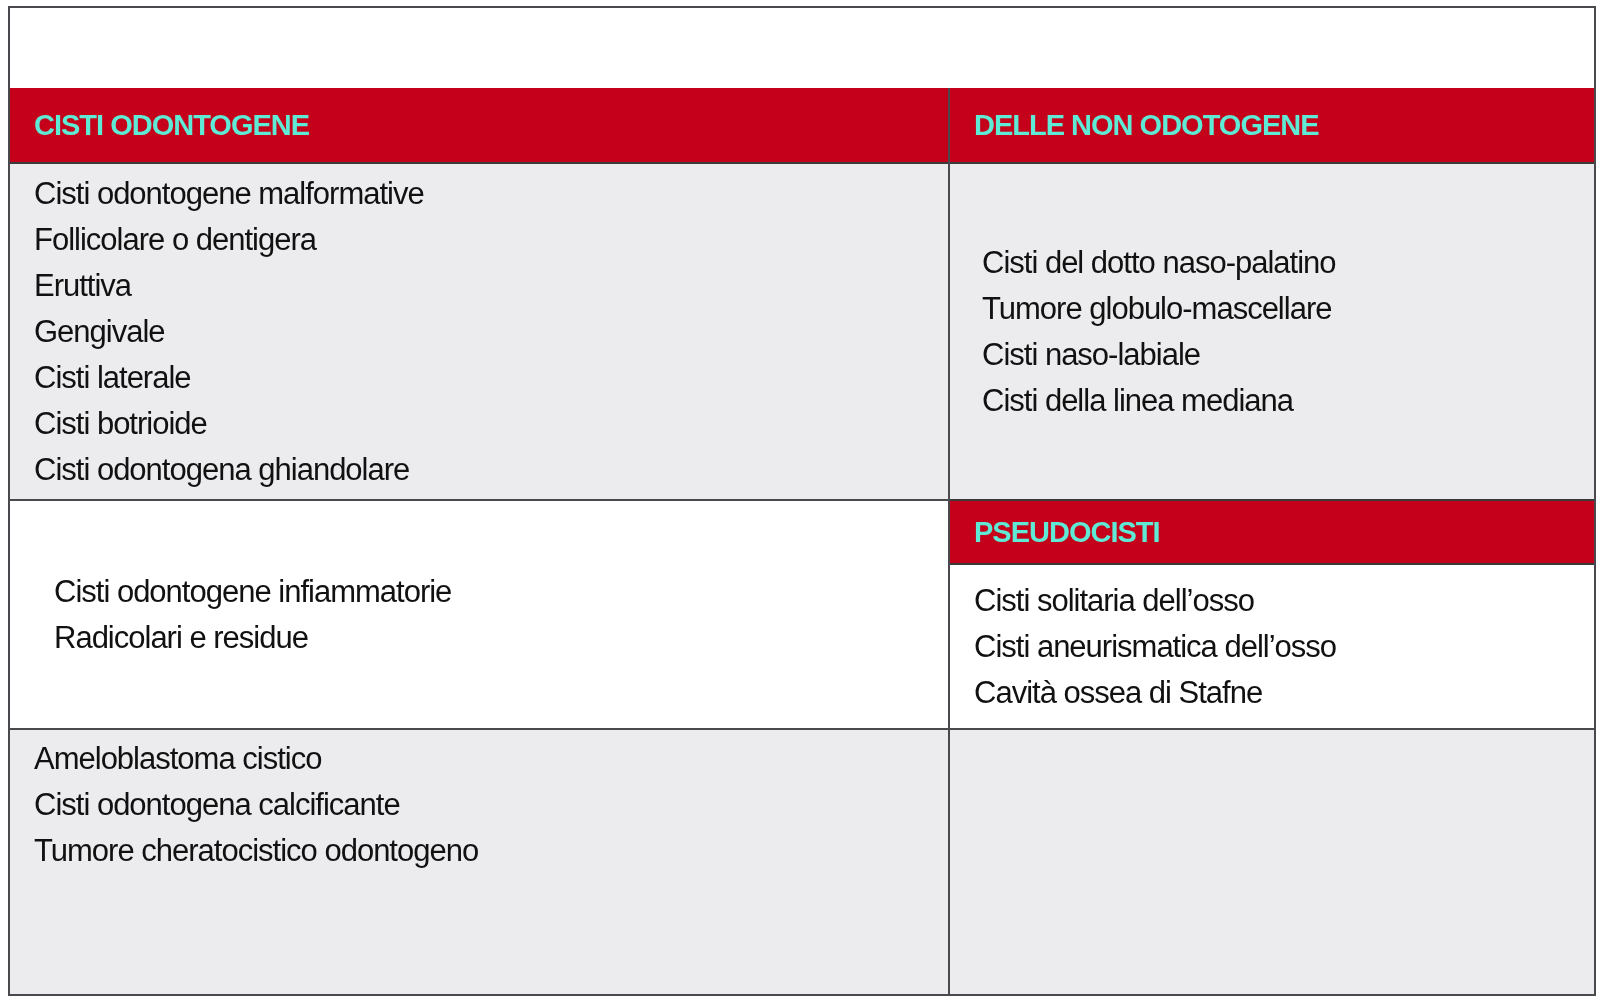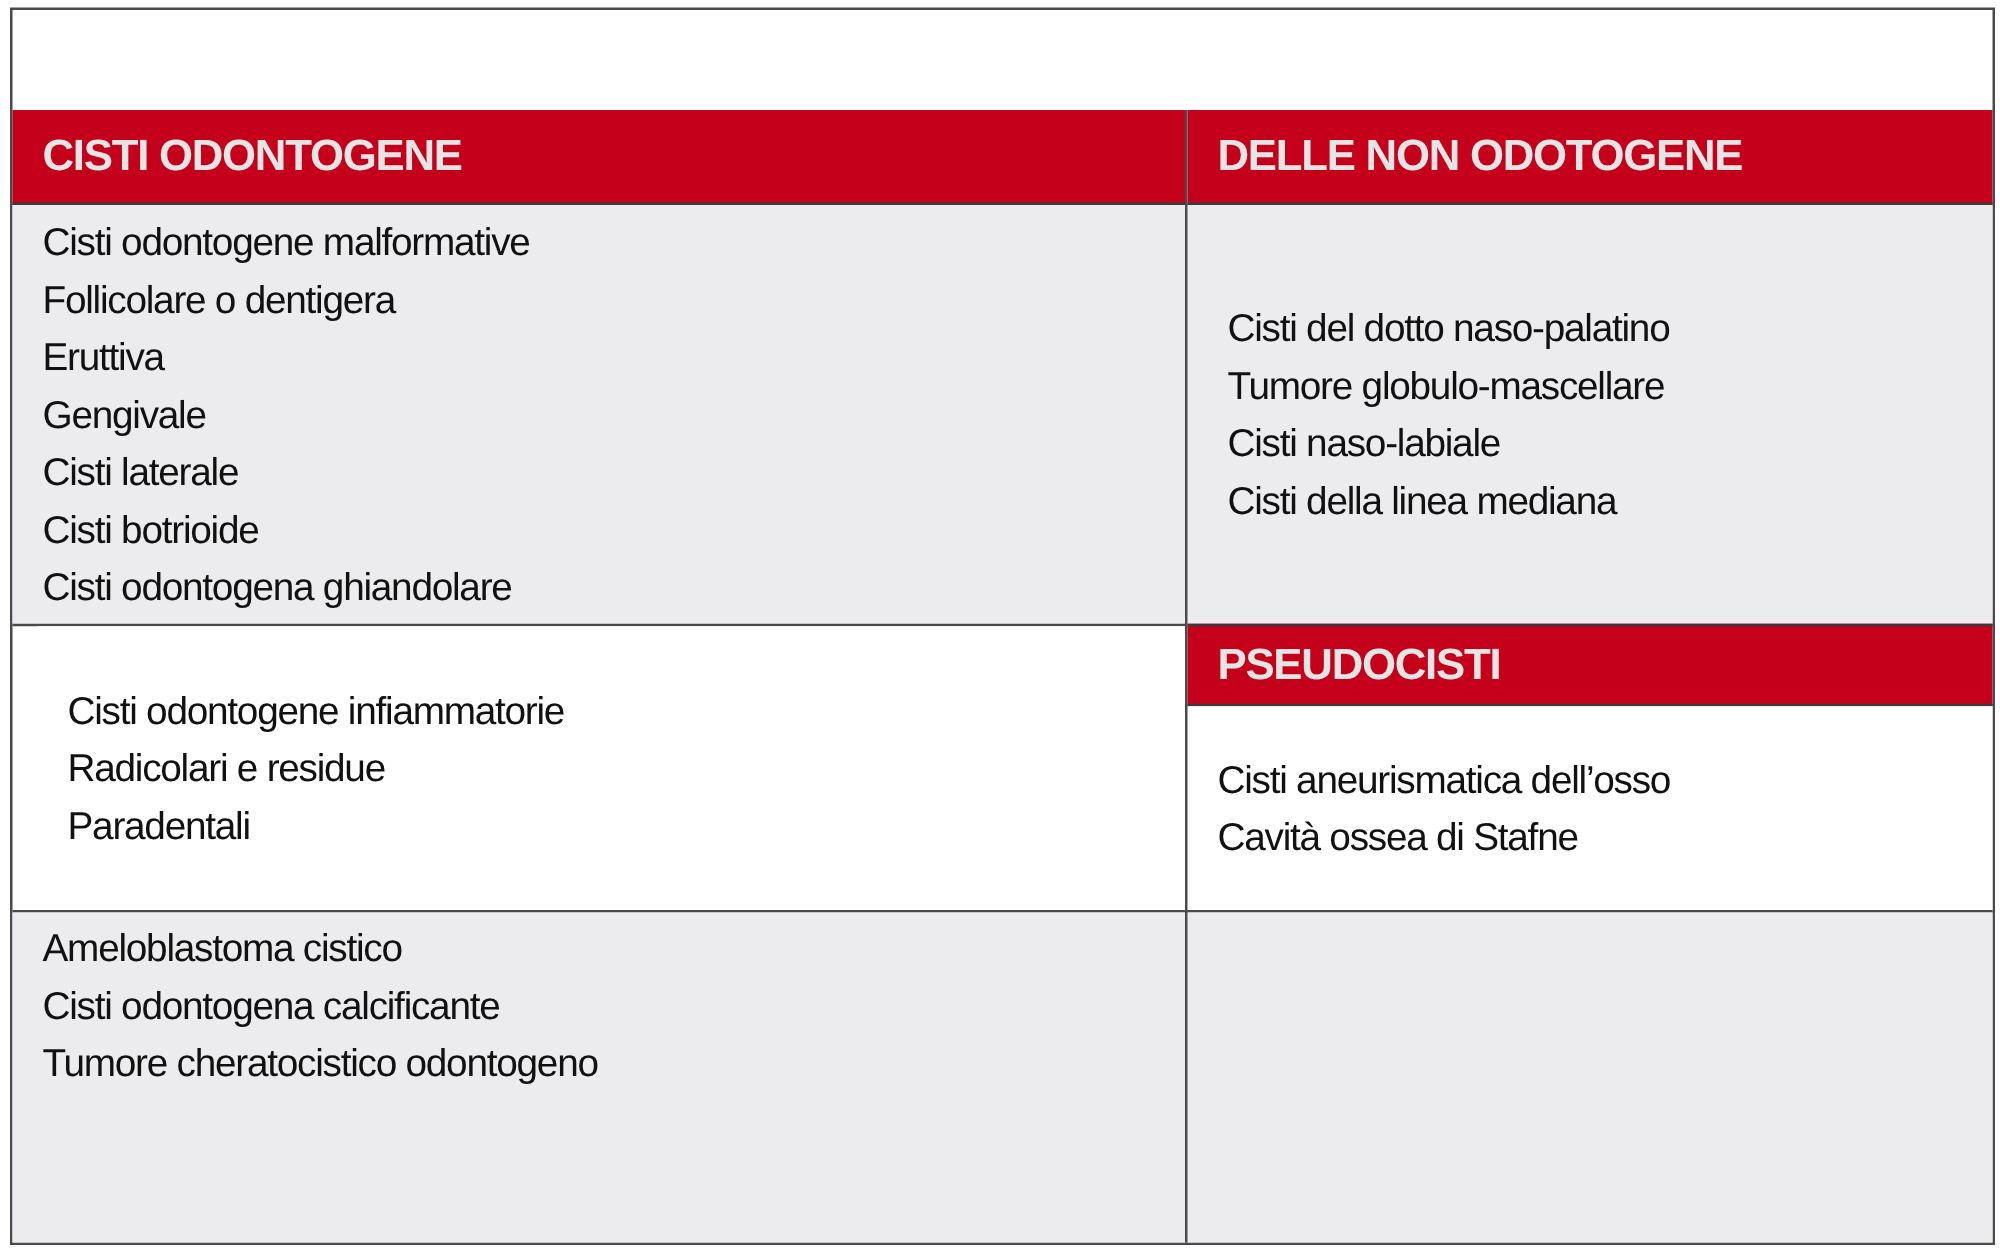--- a/index.html
+++ b/index.html
@@ -5,22 +5,22 @@
   html, body { margin:0; padding:0; background:#ffffff; }
   body { width:1600px; height:1002px; position:relative; overflow:hidden;
          font-family:"Liberation Sans", sans-serif; color:#111; }
   .table { position:absolute; left:8px; top:6px; width:1588px; height:990px;
            border:2px solid #4a4a4e; box-sizing:border-box; }
   .title-bar { position:absolute; left:0; top:0; right:0; height:80px; background:#4b4b50;
                color:#fff; font-size:40px; line-height:80px; padding-left:24px; white-space:nowrap;
                letter-spacing:-1px; font-family:"Liberation Sans Narrow","Liberation Sans", sans-serif; }
   .title-bar .prefix { font-weight:normal; }
   .title-bar .main { font-weight:bold; }
-  .red-head { position:absolute; background:#c4001a; color:#e5e5e5; font-weight:bold;
-              font-size:35px; padding-left:24px; box-sizing:border-box; letter-spacing:-1px;
+  .red-head { position:absolute; background:#c4001a; color:#5eead4; font-weight:bold;
+              font-size:29px; padding-left:24px; box-sizing:border-box; letter-spacing:-1px;
               display:flex; align-items:center; border-bottom:2px solid #3a3a3a;text-align:center; }
   .cell { position:absolute; box-sizing:border-box; padding-left:24px; font-size:31px;
           letter-spacing:-1px; display:flex; flex-direction:column; justify-content:center; }
   .cell .line { line-height:46px; white-space:nowrap; }
   .gray { background:#ececee; }
   .white { background:#ffffff; }
   .vline { position:absolute; left:938px; width:2px; background:#4a4a4e; }
   .hline { position:absolute; height:2px; background:#4a4a4e; }
 </style>
 </head>
@@ -37,36 +37,36 @@
     <div class="line">Eruttiva</div>
     <div class="line">Gengivale</div>
     <div class="line">Cisti laterale</div>
     <div class="line">Cisti botrioide</div>
     <div class="line">Cisti odontogena ghiandolare</div>
   </div>
   <div class="hline" style="left:0; width:938px; top:491px;"></div>
   <div class="cell white" style="left:0; top:493px; width:938px; height:227px;margin-left:20px;">
     <div class="line">Cisti odontogene infiammatorie</div>
     <div class="line">Radicolari e residue</div>
-    <div class="line">Paradentali</div>
   </div>
   <div class="hline" style="left:0; right:0; top:720px;"></div>
   <div class="cell gray" style="left:0; top:722px; width:938px; height:264px; justify-content:flex-start; padding-top:6px;">
     <div class="line">Ameloblastoma cistico</div>
     <div class="line">Cisti odontogena calcificante</div>
     <div class="line">Tumore cheratocistico odontogeno</div>
   </div>
 
   <div class="cell gray" style="left:940px; top:156px; right:0; height:335px;padding-left:32px;">
     <div class="line">Cisti del dotto naso-palatino</div>
     <div class="line">Tumore globulo-mascellare</div>
     <div class="line">Cisti naso-labiale</div>
     <div class="line">Cisti della linea mediana</div>
   </div>
   <div class="red-head" style="left:940px; top:491px; right:0; height:66px; border-top:2px solid #3a3a3a;">PSEUDOCISTI</div>
   <div class="cell white" style="left:940px; top:557px; right:0; height:163px;">
+    <div class="line">Cisti solitaria dell’osso</div>
     <div class="line">Cisti aneurismatica dell’osso</div>
     <div class="line">Cavità ossea di Stafne</div>
   </div>
   <div class="cell gray" style="left:940px; top:722px; right:0; height:264px;"></div>
 
   <div class="vline" style="top:80px; bottom:0;"></div>
 </div>
 
 </body></html>

